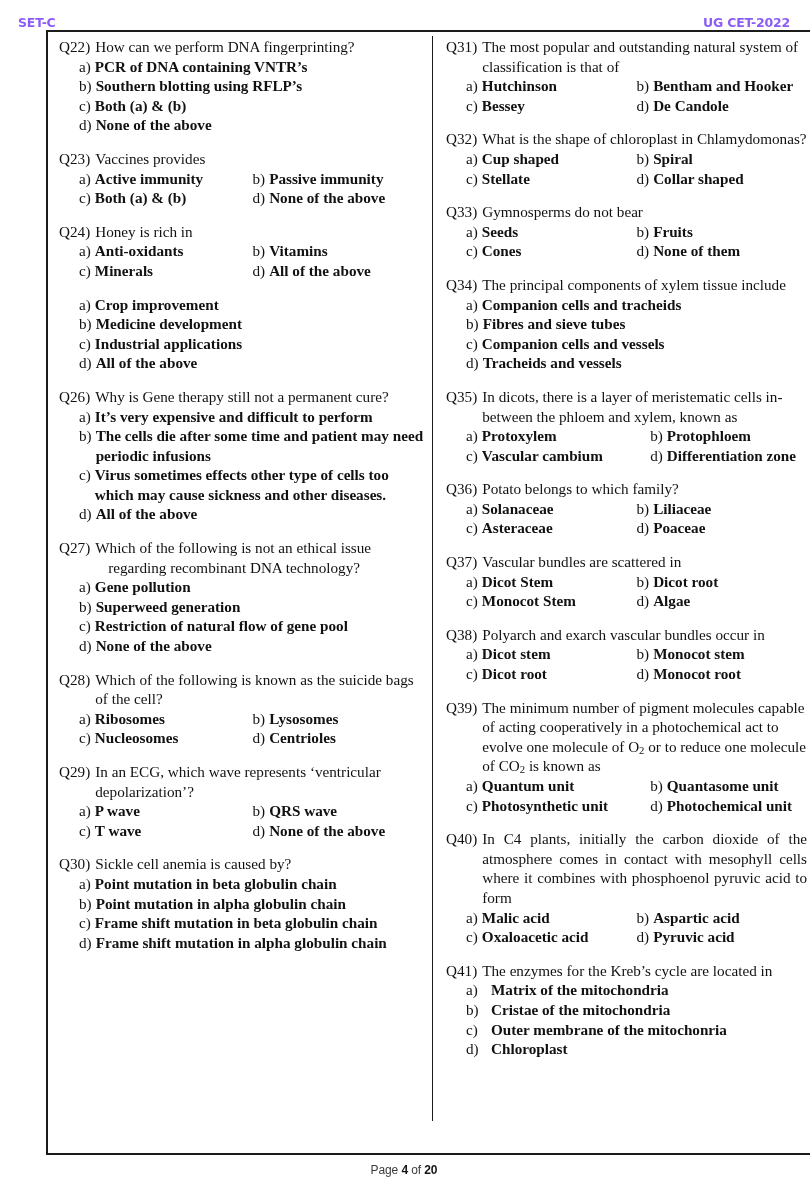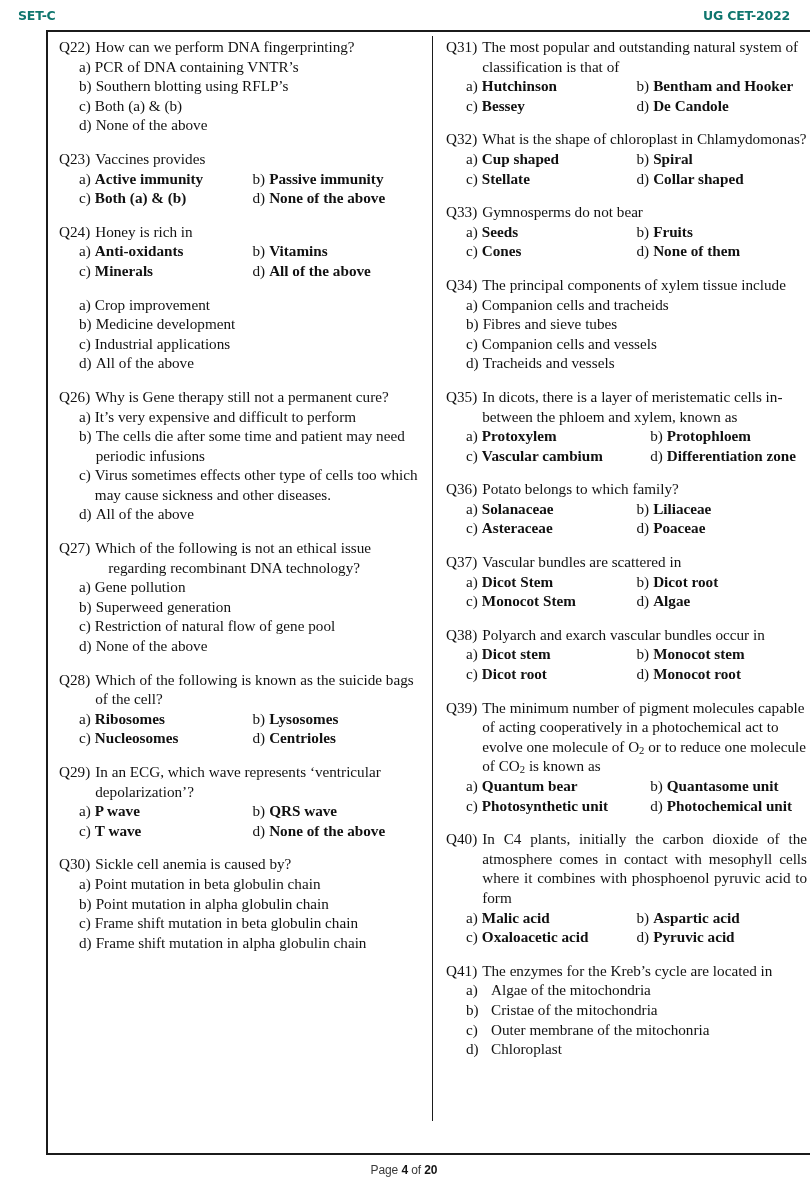--- a/index.html
+++ b/index.html
@@ -26,25 +26,26 @@
 
   
   .header {
     position: absolute;
     left: 18px;
     top: 8px;
     width: 772px;
     height: 22px;
     display: flex;
     justify-content: space-between;
+    align-items: flex-end;
     font-family: "DejaVu Sans", "Liberation Sans", sans-serif;
     font-weight: bold;
     font-size: 12.5px;
     letter-spacing: -0.2px;
-    color: #0f766e;
+    color: #8b5cf6;
   }
 
   
   .qbox {
     position: absolute;
     left: 18px;
     top: 30px;
     width: 772px;
     height: 1125px;
     box-sizing: border-box;
@@ -111,21 +112,21 @@
   .opts.stack .opt {
     display: flex;
     align-items: flex-start;
     padding-left: 20px;
   }
   .opts.stack .opt .lab {
     flex: 0 0 auto;
     padding-right: 4px;
     white-space: nowrap;
   }
-  .opts.stack .opt .txt { flex: 1 1 auto; }
+  .opts.stack .opt .txt { flex: 1 1 auto; font-weight: bold; }
   .opts.stack.wide-lab .opt .lab { min-width: 21px; }
 
   
   .opts.grid2 {
     display: grid;
     grid-template-columns: var(--c1, 50%) 1fr;
     padding-left: 20px;
   }
   .opts.grid2 .opt {
     display: flex;
@@ -580,21 +581,21 @@
             </div>
           </div>
           <div class="q">
             <div class="qhead">
               <span class="qnum">Q39)</span>
               <span class="qtext">The minimum number of pigment molecules capable of acting cooperatively in a photochemical act to evolve one molecule of O<sub>2</sub> or to reduce one molecule of CO<sub>2</sub> is known as</span>
             </div>
             <div class="opts grid2" style="--c1: 54%;">
               <div class="opt">
                 <span class="lab">a)</span>
-                <span class="txt">Quantum bear</span>
+                <span class="txt">Quantum unit</span>
               </div>
               <div class="opt">
                 <span class="lab">b)</span>
                 <span class="txt">Quantasome unit</span>
               </div>
               <div class="opt">
                 <span class="lab">c)</span>
                 <span class="txt">Photosynthetic unit</span>
               </div>
               <div class="opt">
@@ -628,21 +629,21 @@
             </div>
           </div>
           <div class="q">
             <div class="qhead">
               <span class="qnum">Q41)</span>
               <span class="qtext">The enzymes for the Kreb’s cycle are located in</span>
             </div>
             <div class="opts stack wide-lab">
               <div class="opt">
                 <span class="lab">a)</span>
-                <span class="txt">Algae of the mitochondria</span>
+                <span class="txt">Matrix of the mitochondria</span>
               </div>
               <div class="opt">
                 <span class="lab">b)</span>
                 <span class="txt">Cristae of the mitochondria</span>
               </div>
               <div class="opt">
                 <span class="lab">c)</span>
                 <span class="txt">Outer membrane of the mitochonria</span>
               </div>
               <div class="opt">

